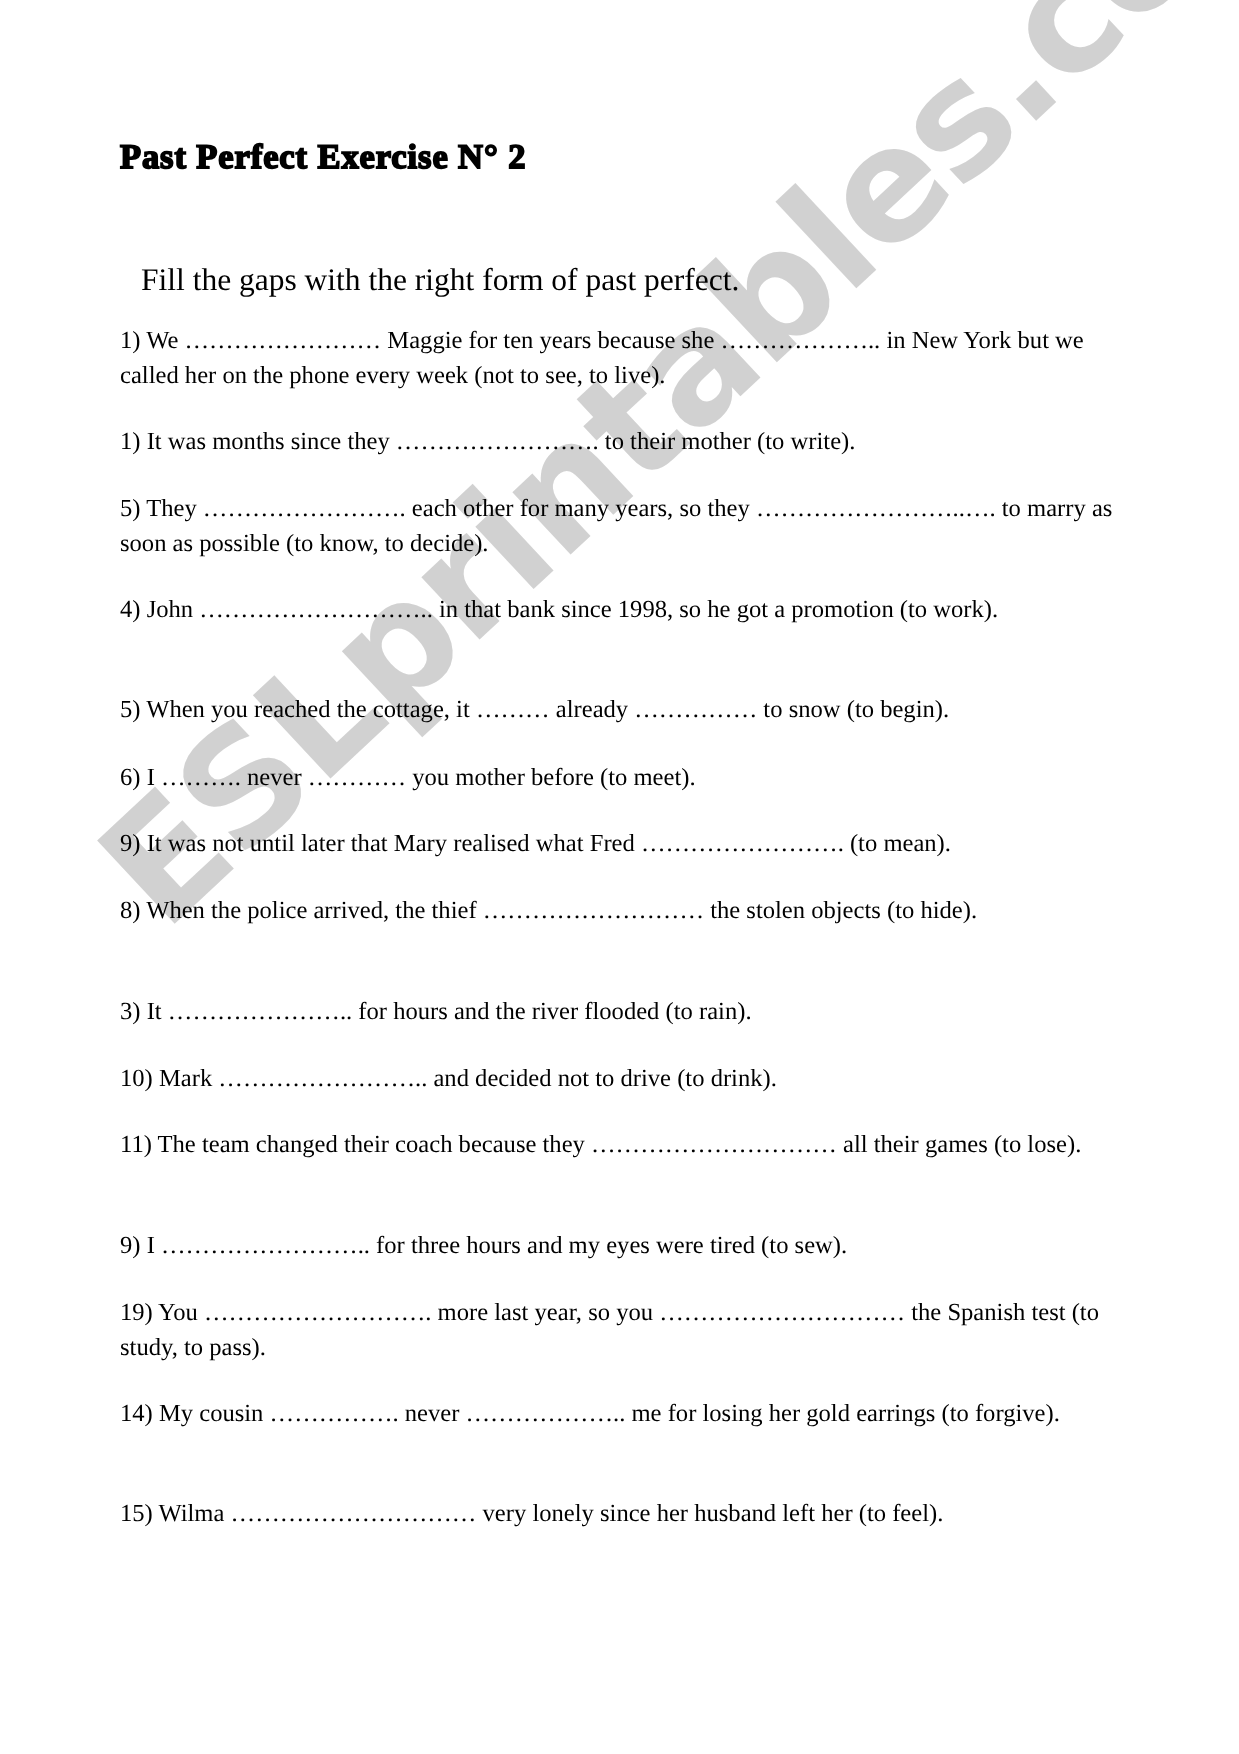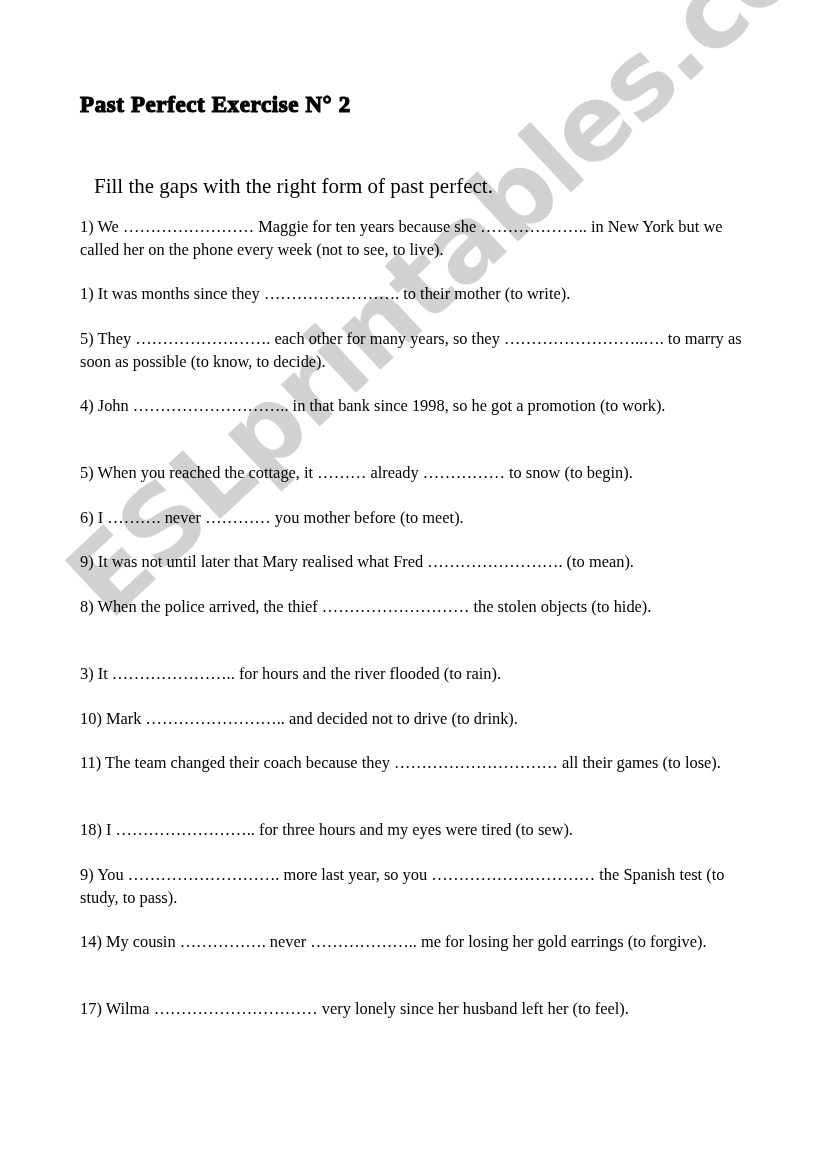--- a/index.html
+++ b/index.html
@@ -83,18 +83,18 @@
     <p class="exercise" style="top:283px">1) It was months since they ……………………. to their mother (to write).</p>
     <p class="exercise" style="top:328px">5) They ……………………. each other for many years, so they ……………………..…. to marry as soon as possible (to know, to decide).</p>
     <p class="exercise" style="top:395px">4) John ……………………….. in that bank since 1998, so he got a promotion (to work).</p>
     <p class="exercise" style="top:462px">5) When you reached the cottage, it ………  already …………… to snow (to begin).</p>
     <p class="exercise" style="top:507px">6) I ………. never ………… you mother before (to meet).</p>
     <p class="exercise" style="top:551px">9) It was not until later that Mary realised what Fred ……………………. (to mean).</p>
     <p class="exercise" style="top:596px">8) When the police arrived, the thief ……………………… the stolen objects (to hide).</p>
     <p class="exercise" style="top:663px">3) It ………………….. for hours and the river flooded (to rain).</p>
     <p class="exercise" style="top:708px">10) Mark …………………….. and decided not to drive (to drink).</p>
     <p class="exercise" style="top:752px">11) The team changed their coach because they ………………………… all their games (to lose).</p>
-    <p class="exercise" style="top:819px">18) I …………………….. for three hours and my eyes were tired (to sew).</p>
-    <p class="exercise" style="top:864px">9) You ………………………. more last year, so you ………………………… the Spanish test (to study, to pass).</p>
+    <p class="exercise" style="top:819px">9) I …………………….. for three hours and my eyes were tired (to sew).</p>
+    <p class="exercise" style="top:864px">19) You ………………………. more last year, so you ………………………… the Spanish test (to study, to pass).</p>
     <p class="exercise" style="top:931px">14) My cousin ……………. never ……………….. me for losing her gold earrings (to forgive).</p>
-    <p class="exercise" style="top:998px">17) Wilma ………………………… very lonely since her husband left her (to feel).</p>
+    <p class="exercise" style="top:998px">15) Wilma ………………………… very lonely since her husband left her (to feel).</p>
   </div>
 </div>
 
 </body></html>

